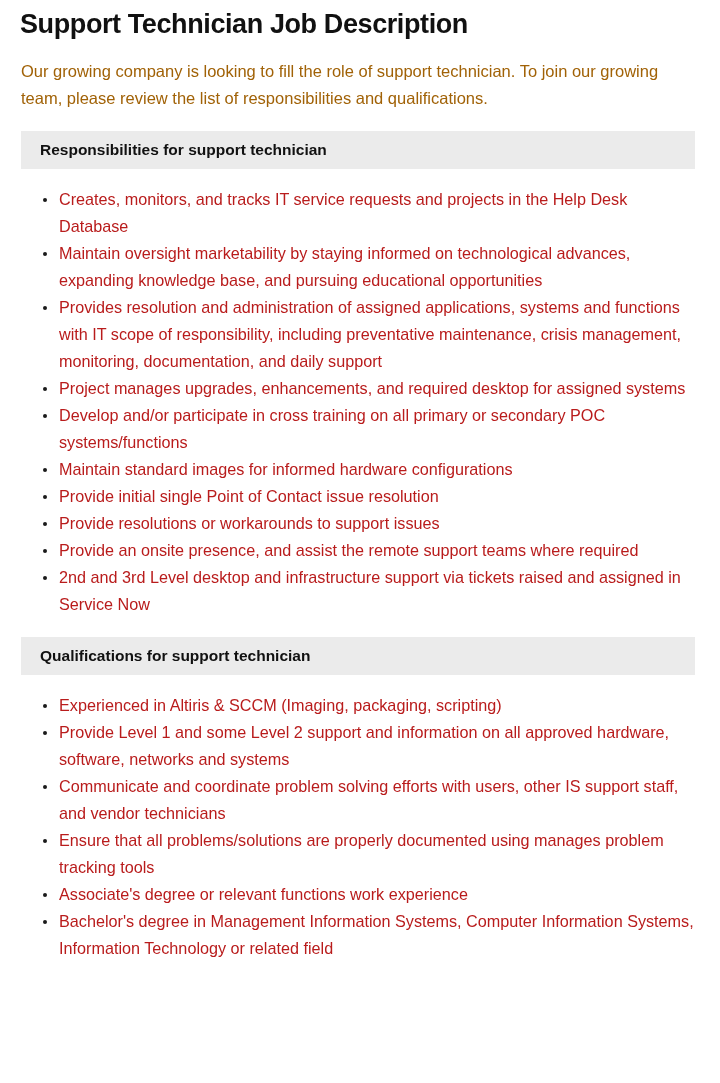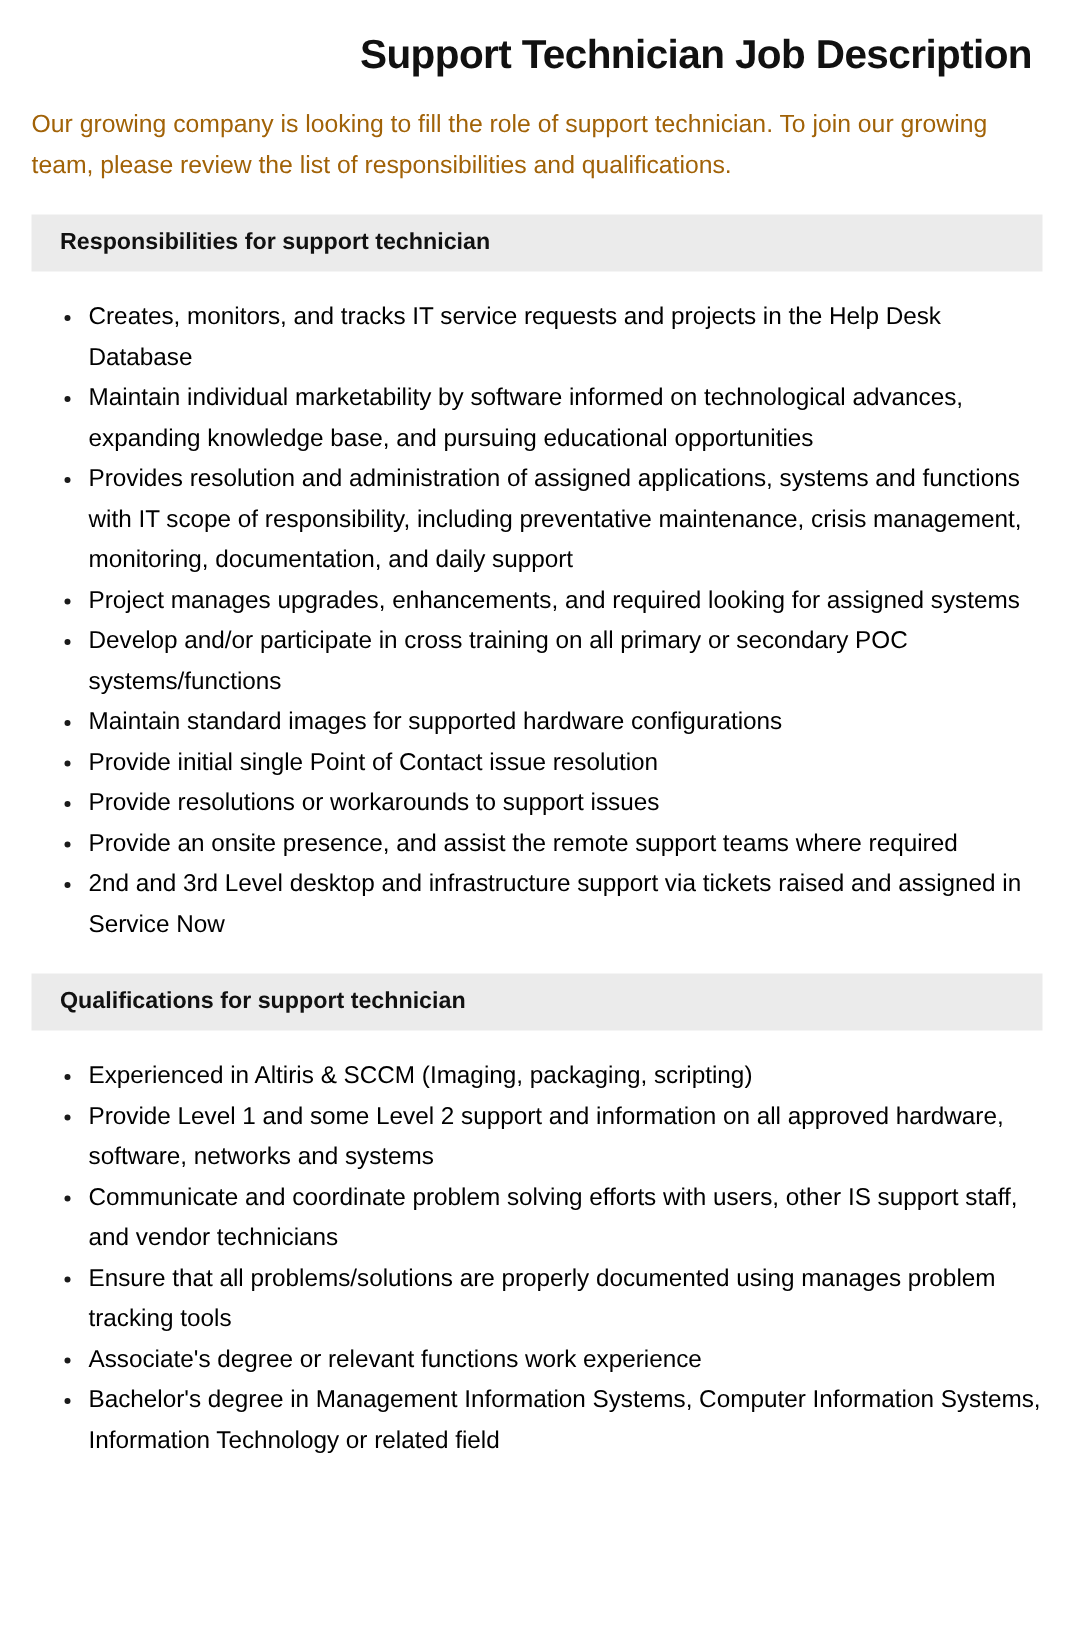--- a/index.html
+++ b/index.html
@@ -14,23 +14,23 @@
     color: #1a1a1a;
     overflow: hidden;
   }
   .page {
     position: relative;
     width: 720px;
     height: 1083px;
     box-sizing: border-box;
   }
   .doc-title {
-    margin: 12px;
+    margin: 0;
     padding: 6px 20px 0 20px;
-    text-align: right;
+    text-align: left;
     font-size: 27px;
     line-height: 36px;
     font-weight: bold;
     letter-spacing: -0.4px;
     color: #111111;
   }
   .intro {
     margin: 16px 0 0 0;
     padding: 0 24px 0 21px;
     font-size: 16.5px;
@@ -55,21 +55,21 @@
     list-style: none;
     margin: 0;
     padding: 0;
   }
   .section-list li {
     position: relative;
     margin: 0;
     padding: 0 24px 0 59px;
     font-size: 16.2px;
     line-height: 27px;
-    color: #000000;
+    color: #b91c1c;
   }
   .section-list li::before {
     content: "";
     position: absolute;
     left: 43px;
     top: 12px;
     width: 4px;
     height: 4px;
     border-radius: 50%;
     background: #1a1a1a;
@@ -83,25 +83,25 @@
 
   <h1 class="doc-title">Support Technician Job Description</h1>
 
   <p class="intro">Our growing company is looking to fill the role of support technician. To join our growing team, please review the list of responsibilities and qualifications.</p>
 
   <div class="section">
     <div class="section-header">Responsibilities for support technician</div>
     <div class="list-top-gap"></div>
     <ul class="section-list">
         <li>Creates, monitors, and tracks IT service requests and projects in the Help Desk Database</li>
-        <li>Maintain individual marketability by software informed on technological advances, expanding knowledge base, and pursuing educational opportunities</li>
+        <li>Maintain oversight marketability by staying informed on technological advances, expanding knowledge base, and pursuing educational opportunities</li>
         <li>Provides resolution and administration of assigned applications, systems and functions with IT scope of responsibility, including preventative maintenance, crisis management, monitoring, documentation, and daily support</li>
-        <li>Project manages upgrades, enhancements, and required looking for assigned systems</li>
+        <li>Project manages upgrades, enhancements, and required desktop for assigned systems</li>
         <li>Develop and/or participate in cross training on all primary or secondary POC systems/functions</li>
-        <li>Maintain standard images for supported hardware configurations</li>
+        <li>Maintain standard images for informed hardware configurations</li>
         <li>Provide initial single Point of Contact issue resolution</li>
         <li>Provide resolutions or workarounds to support issues</li>
         <li>Provide an onsite presence, and assist the remote support teams where required</li>
         <li>2nd and 3rd Level desktop and infrastructure support via tickets raised and assigned in Service Now</li>
       </ul>
   </div>
 
   <div class="section">
     <div class="section-header">Qualifications for support technician</div>
     <div class="list-top-gap"></div>

